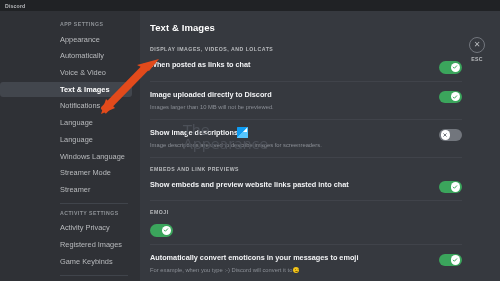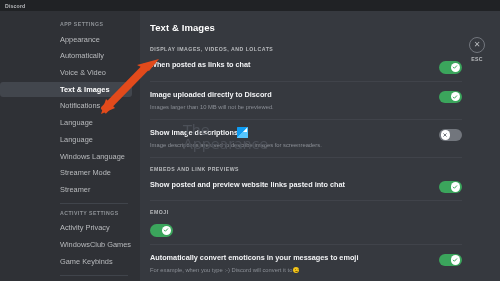--- a/index.html
+++ b/index.html
@@ -257,21 +257,21 @@
         <div class="side-item">Language</div>
         <div class="side-item">Language</div>
         <div class="side-item">Windows Language</div>
         <div class="side-item">Streamer Mode</div>
         <div class="side-item">Streamer</div>
 
         <div class="side-sep"></div>
 
         <div class="side-group-title">ACTIVITY SETTINGS</div>
         <div class="side-item">Activity Privacy</div>
-        <div class="side-item">WindowsClub Games</div>
+        <div class="side-item">Registered Images</div>
         <div class="side-item">Game Keybinds</div>
 
         <div class="side-sep"></div>
 
       </div>
     </div>
 
     <div class="main">
       <div class="main-inner">
 
@@ -323,21 +323,21 @@
             </span>
           </div>
         </div>
 
         <div class="divider"></div>
 
         <div class="section-label">EMBEDS AND LINK PREVIEWS</div>
 
         <div class="setting-row">
           <div class="setting-text">
-            <div class="setting-label">Show posted and preview website links pasted into chat</div>
+            <div class="setting-label">Show embeds and preview website links pasted into chat</div>
           </div>
           <div class="toggle">
             <span class="knob">
               <svg width="6" height="6" viewBox="0 0 12 12">
                   <path d="M2.5 6.2 L4.8 8.5 L9.4 3.6" stroke="#3ba55c" stroke-width="2" fill="none" stroke-linecap="round" stroke-linejoin="round"></path>
                 </svg>
             </span>
           </div>
         </div>
 

